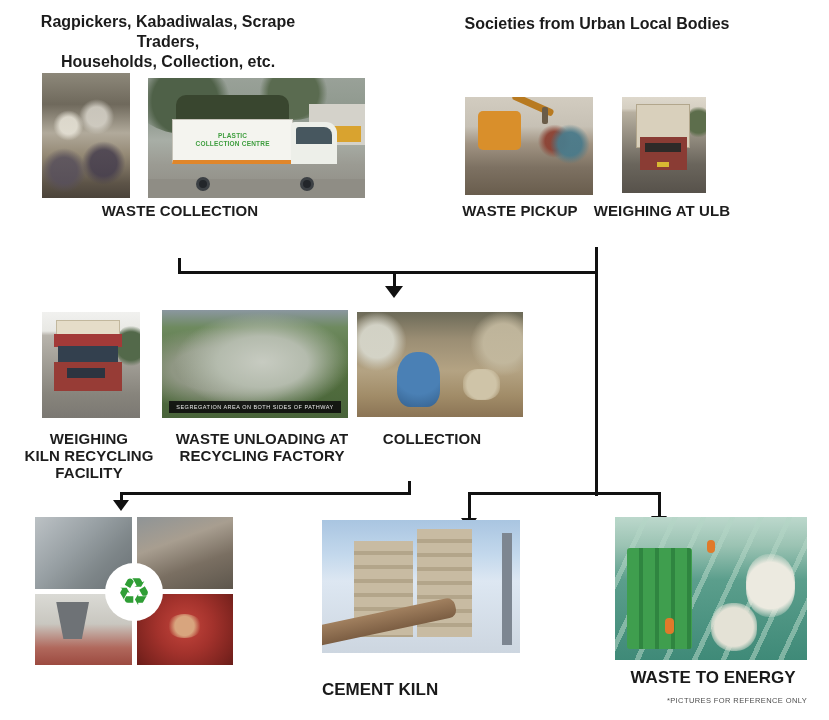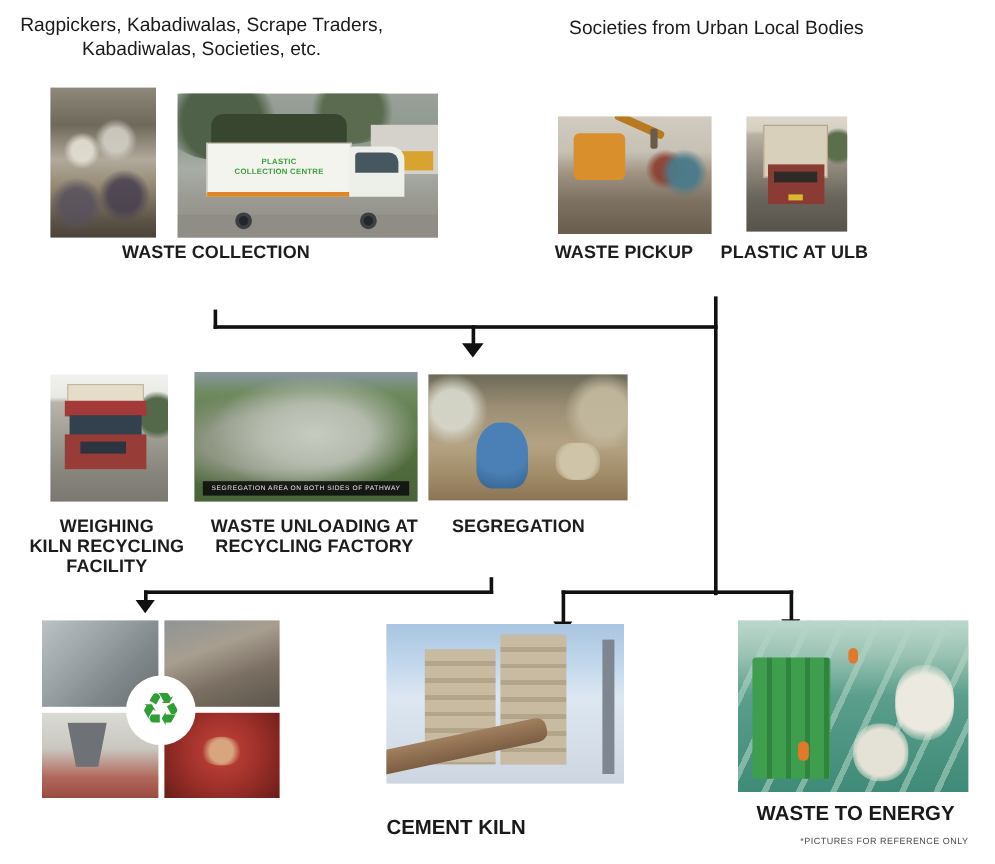--- a/index.html
+++ b/index.html
@@ -2,21 +2,21 @@
 <html><head>
 <meta charset="utf-8">
 <style>
   * { margin:0; padding:0; box-sizing:border-box; }
   html,body { background:#ffffff; }
   #canvas {
     position:relative; width:829px; height:720px; background:#ffffff;
     font-family:"Liberation Sans", sans-serif; color:#1d1d1d; overflow:hidden;
   }
   .abs { position:absolute; }
-  .heading { font-weight:400; font-size:16px; line-height:20px; text-align:center; color:#1b1b1b; }
+  .heading { font-weight:700; font-size:16px; line-height:20px; text-align:center; color:#1b1b1b; }
   .lbl { font-weight:700; font-size:15px; line-height:17px; text-align:center; color:#1d1d1d; letter-spacing:.1px; }
   .lbl-big { font-weight:700; font-size:21px; color:#1a1a1a; text-align:center; }
   .lbl-med { font-weight:700; font-size:17px; color:#1a1a1a; }
   .footnote { font-size:7.5px; color:#4d4d4d; text-align:center; letter-spacing:.4px; font-weight:400; }
 
   .photo { position:absolute; overflow:hidden; }
   .line { position:absolute; background:#111; }
   .tri-down { position:absolute; width:0; height:0; border-left:9px solid transparent; border-right:9px solid transparent; border-top:12px solid #111; }
   .tri-down.sm { border-left-width:8px; border-right-width:8px; border-top-width:11px; }
 
@@ -112,21 +112,21 @@
   .pW .wk { position:absolute; left:26%; bottom:18%; width:9px; height:16px; border-radius:4px; background:#e07a2a; }
   .pW .wk2 { position:absolute; left:48%; top:16%; width:8px; height:13px; border-radius:4px; background:#e07a2a; }
 </style>
 </head>
 <body>
 
 <div id="canvas">
 
   <div class="abs heading" style="left:12px; top:12px; width:312px;">
     <div>Ragpickers, Kabadiwalas, Scrape Traders,</div>
-    <div>Kabadiwalas, Societies, etc.</div>
+    <div>Households, Collection, etc.</div>
   </div>
   <div class="abs heading" style="left:443px; top:14px; width:308px;">Societies from Urban Local Bodies</div>
 
   <div class="photo pA" style="left:42px; top:73px; width:88px; height:125px;"></div>
   <div class="photo pB" style="left:148px; top:78px; width:217px; height:120px;">
     <div class="tree"></div>
     <div class="tree2"></div>
     <div class="bld"></div>
     <div class="sign"></div>
     <div class="road"></div>
@@ -152,21 +152,21 @@
   </div>
   <div class="photo pD" style="left:622px; top:97px; width:84px; height:96px;">
     <div class="tree"></div>
     <div class="box"></div>
     <div class="cab">
       <div class="ws"></div>
       <div class="plate"></div>
     </div>
   </div>
   <div class="abs lbl" style="left:455px; top:202px; width:130px;">WASTE PICKUP</div>
-  <div class="abs lbl" style="left:591px; top:202px; width:142px;">PLASTIC AT ULB</div>
+  <div class="abs lbl" style="left:591px; top:202px; width:142px;">WEIGHING AT ULB</div>
 
   <div class="line" style="left:178px; top:258px; width:3px; height:16px;"></div>
   <div class="line" style="left:178px; top:271px; width:420px; height:3px;"></div>
   <div class="line" style="left:595px; top:247px; width:3px; height:249px;"></div>
   <div class="line" style="left:393px; top:271px; width:3px; height:17px;"></div>
   <div class="tri-down" style="left:385px; top:286px;"></div>
 
   <div class="photo pE" style="left:42px; top:312px; width:98px; height:106px;">
     <div class="tree"></div>
     <div class="top"></div>
@@ -186,21 +186,21 @@
 
   <div class="abs lbl" style="left:13px; top:430px; width:152px;">
     <div>WEIGHING</div>
     <div>KILN RECYCLING</div>
     <div>FACILITY</div>
   </div>
   <div class="abs lbl" style="left:171px; top:430px; width:182px;">
     <div>WASTE UNLOADING AT</div>
     <div>RECYCLING FACTORY</div>
   </div>
-  <div class="abs lbl" style="left:366px; top:430px; width:132px;">SEGREGATION</div>
+  <div class="abs lbl" style="left:366px; top:430px; width:132px;">COLLECTION</div>
 
   <div class="line" style="left:408px; top:481px; width:3px; height:14px;"></div>
   <div class="line" style="left:120px; top:492px; width:291px; height:3px;"></div>
   <div class="line" style="left:120px; top:492px; width:3px; height:10px;"></div>
   <div class="tri-down sm" style="left:113px; top:500px;"></div>
 
   <div class="line" style="left:468px; top:492px; width:193px; height:3px;"></div>
   <div class="line" style="left:468px; top:492px; width:3px; height:28px;"></div>
   <div class="tri-down sm" style="left:461px; top:518px;"></div>
   <div class="line" style="left:658px; top:492px; width:3px; height:26px;"></div>

